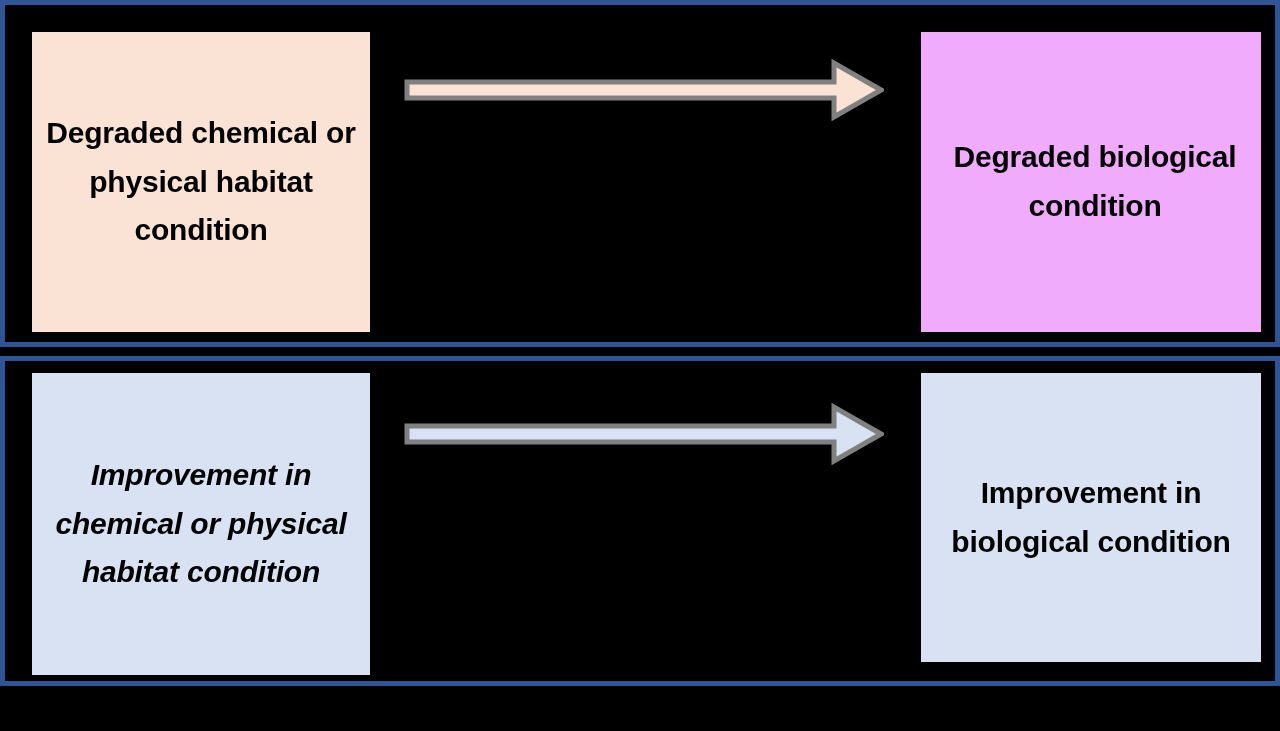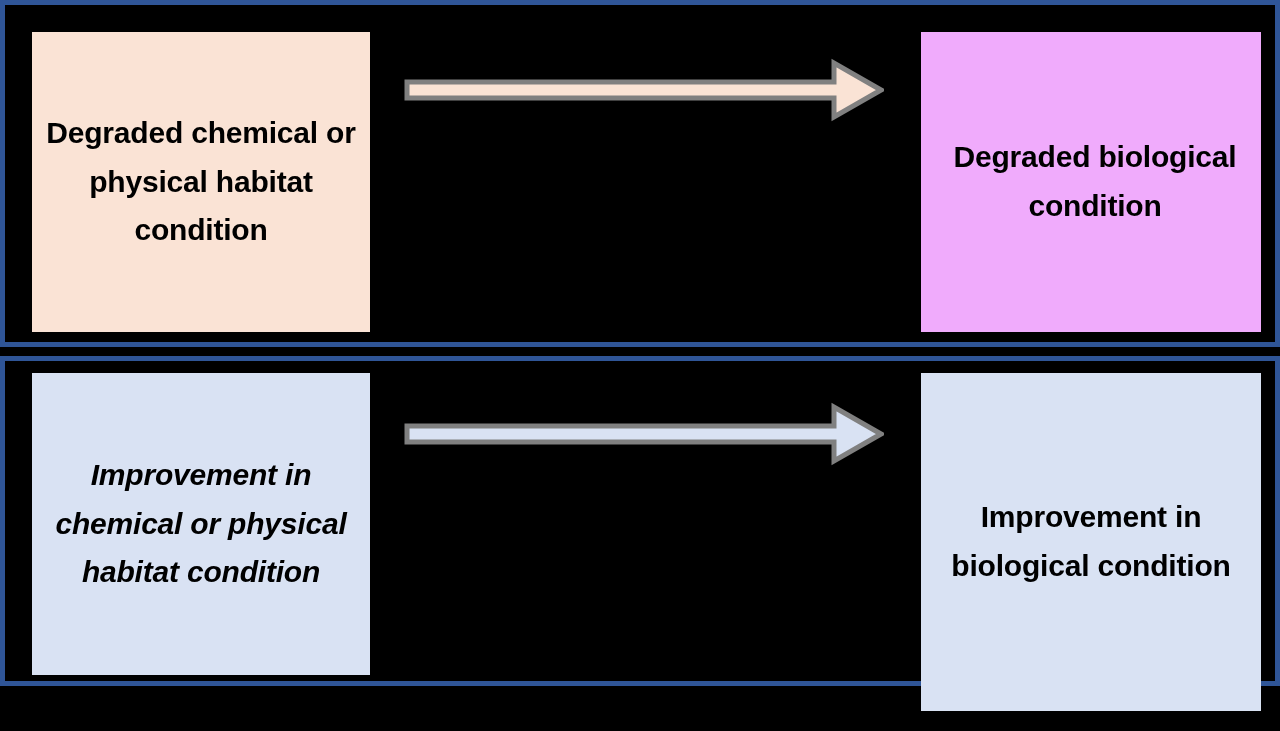--- a/index.html
+++ b/index.html
@@ -41,21 +41,21 @@
     padding:0 6px;
   }
   .box-peach{ background:#FAE3D5; }
   .box-blue { background:#D9E2F3; }
 
   
   #box-degraded-cause  { left:27px;  top:27px; width:338px; height:300px; }
   #box-degraded-effect { left:916px; top:27px; width:340px; height:300px; }
   
   #box-improve-cause   { left:27px;  top:12px; width:338px; height:302px; }
-  #box-improve-effect  { left:916px; top:12px; width:340px; height:338px; }
+  #box-improve-effect  { left:916px; top:12px; width:340px; height:289px; }
 
   .box-text{ display:block; width:100%; }
 
   
   .arrow{
     position:absolute;
     width:480px; height:66px;
   }
   #arrow-degraded{ left:399px; top:52px; }
   #arrow-improve { left:399px; top:40px; }

